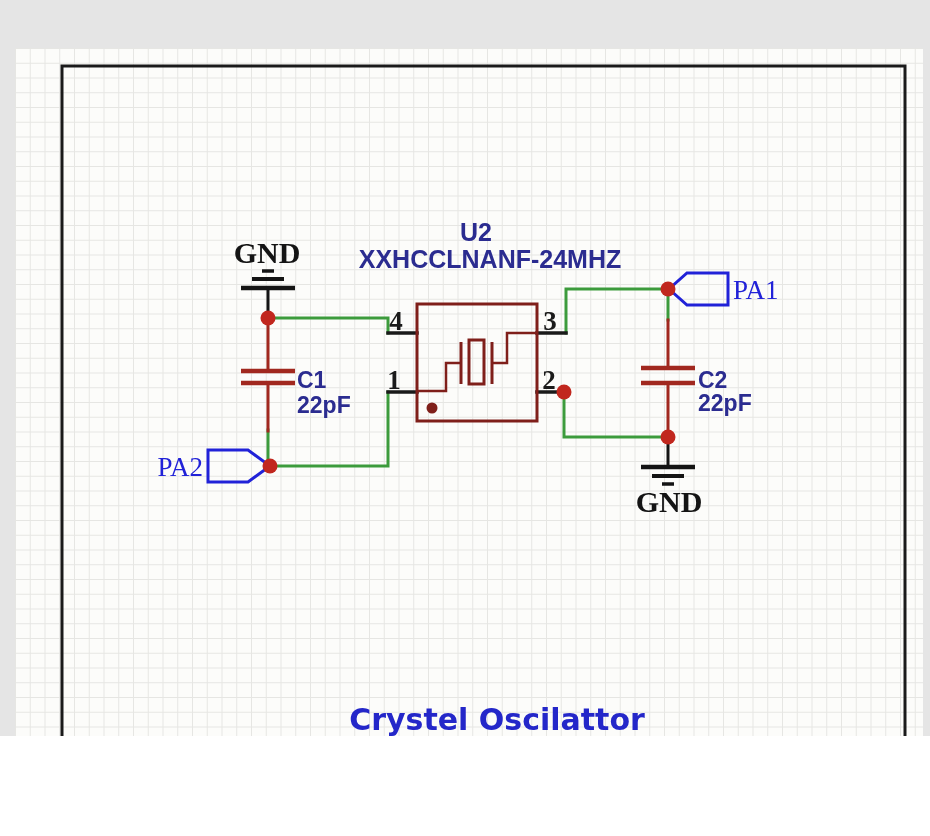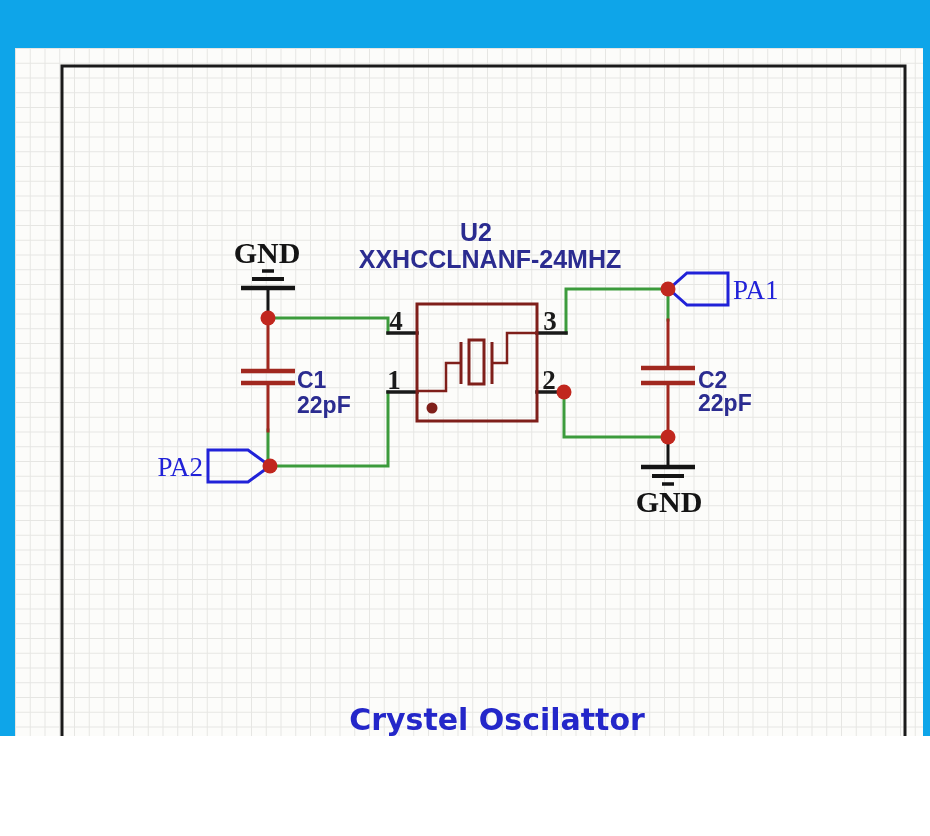--- a/index.html
+++ b/index.html
@@ -1,16 +1,16 @@
 <!DOCTYPE html>
 <html><head>
 <meta charset="utf-8">
 <style>
   html,body{margin:0;padding:0;background:#ffffff;}
-  #stage{position:relative;width:930px;height:736px;background:#0ea5e9;overflow:hidden;
+  #stage{position:relative;width:930px;height:736px;background:#e5e5e5;overflow:hidden;
          font-family:"Liberation Sans","DejaVu Sans",sans-serif;}
   #grid{position:absolute;left:15px;top:48px;width:908px;height:783px;background-color:#fcfcfa;
         background-image:linear-gradient(to right,#e6e6e3 1px,transparent 1px),
                          linear-gradient(to bottom,#e6e6e3 1px,transparent 1px);
         background-size:14.75px 14.75px;}
   #schem{position:absolute;left:0;top:0;}
   .wire{stroke:#3c9b3c;stroke-width:3;fill:none;stroke-linecap:square;}
   .pinstub{stroke:#1a1a1a;stroke-width:3.5;fill:none;stroke-linecap:square;}
   .maroon{stroke:#7f1f1a;fill:none;}
   .capline{stroke:#a1281f;stroke-width:3;fill:none;stroke-linecap:square;}

